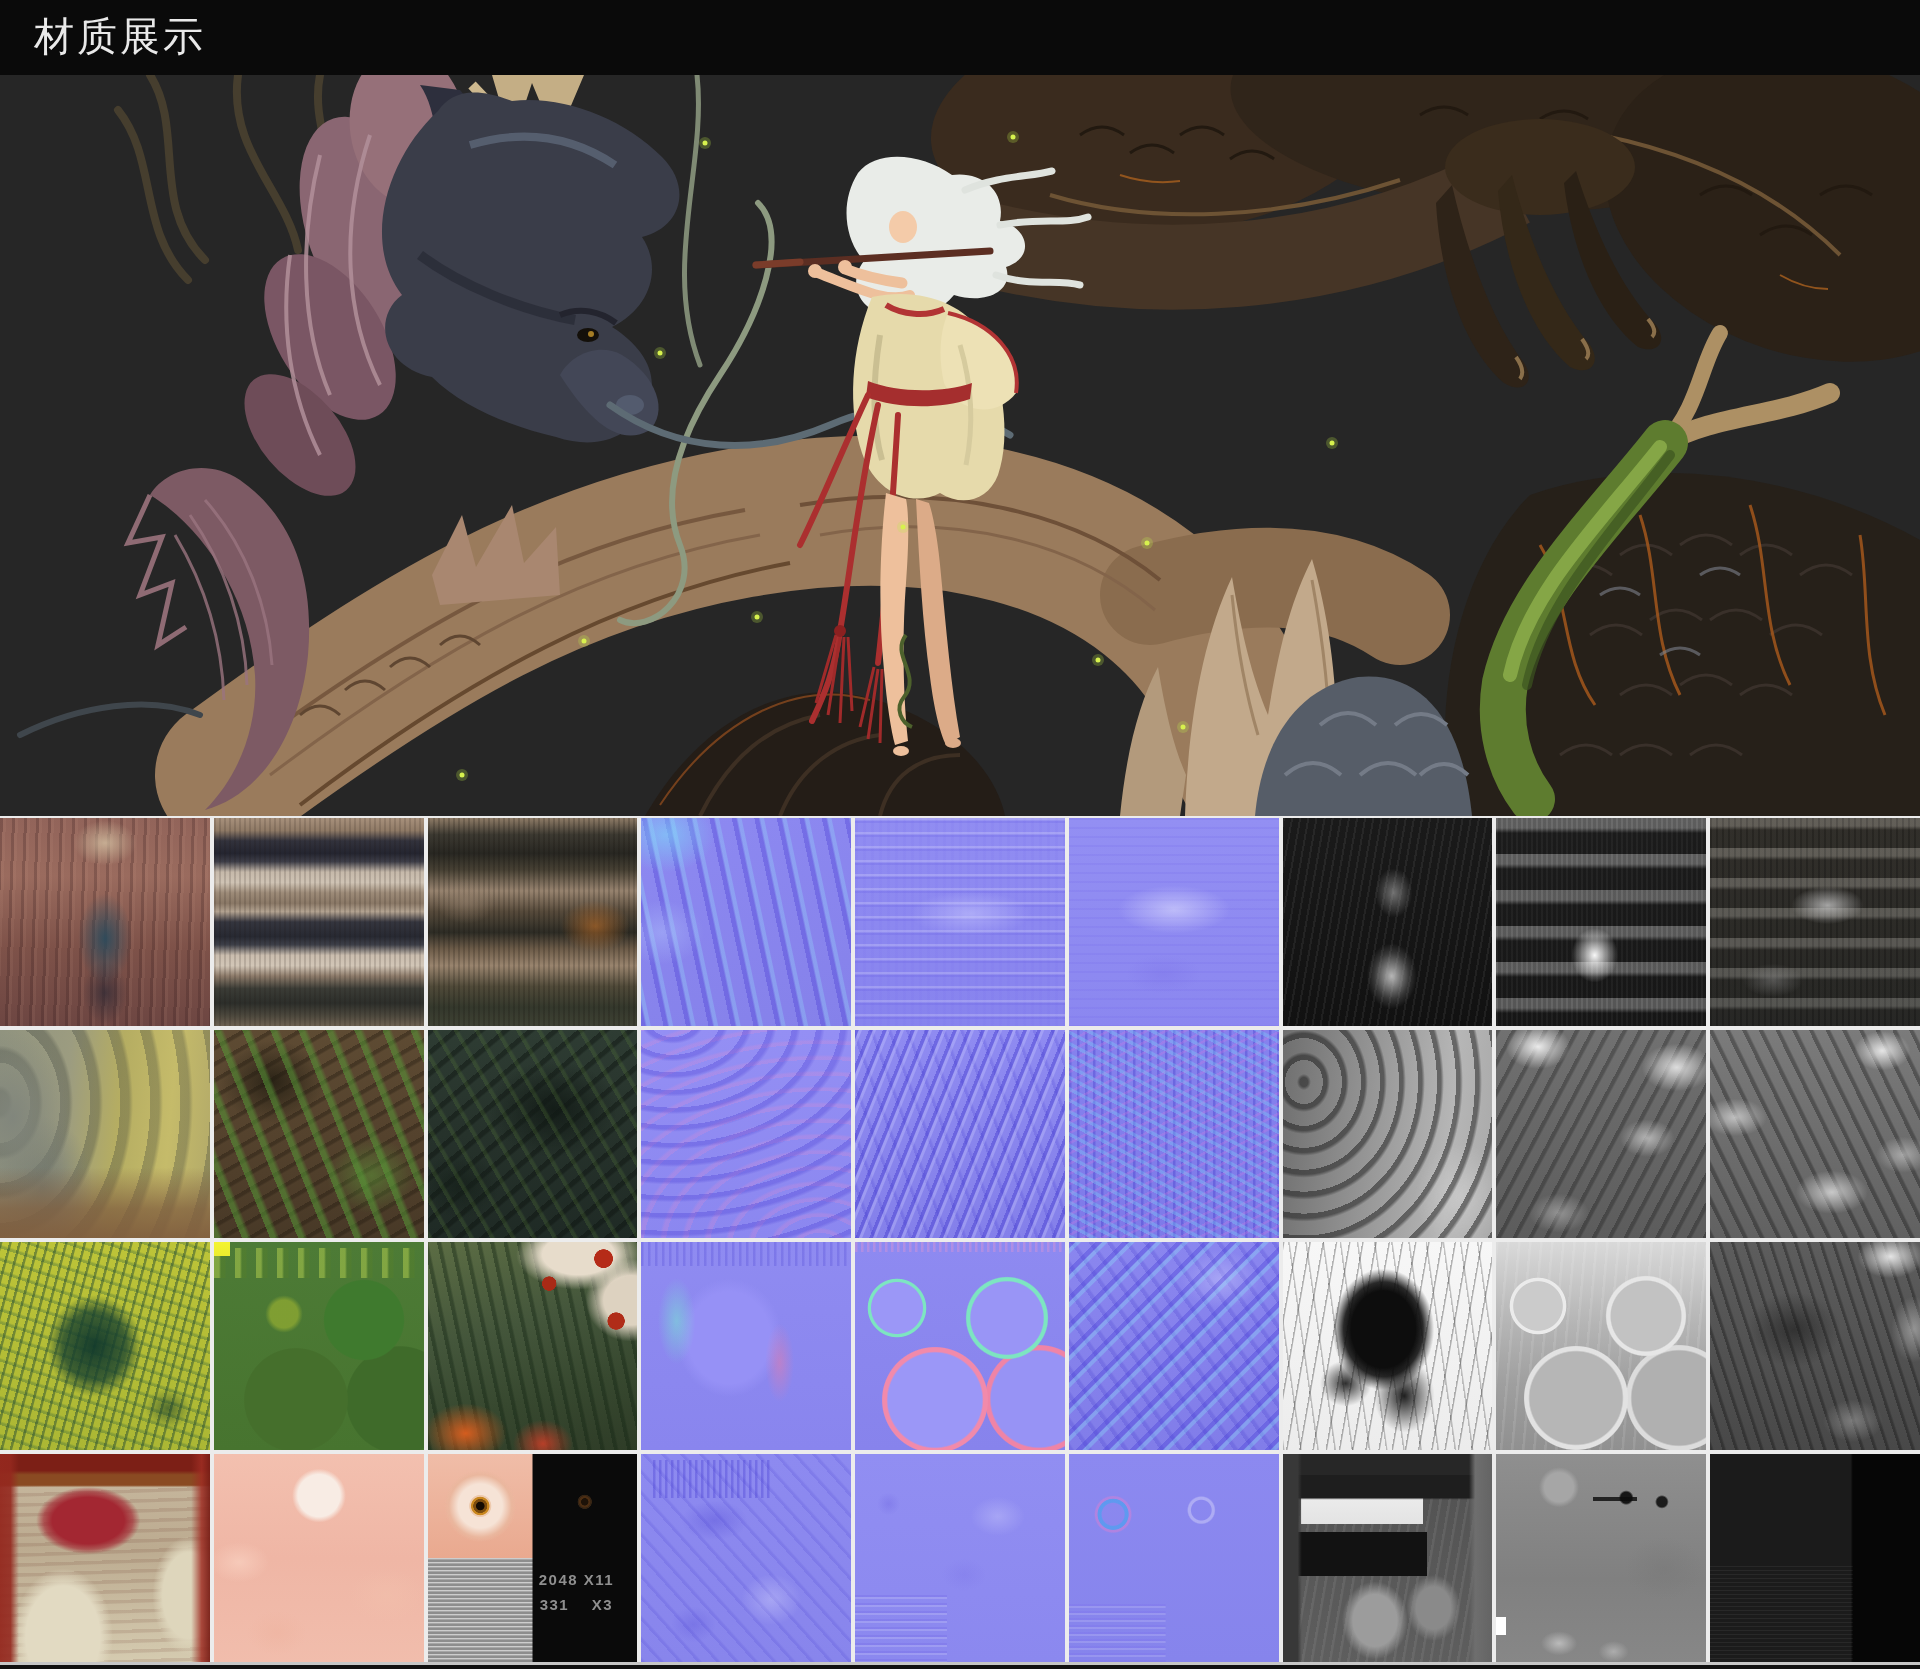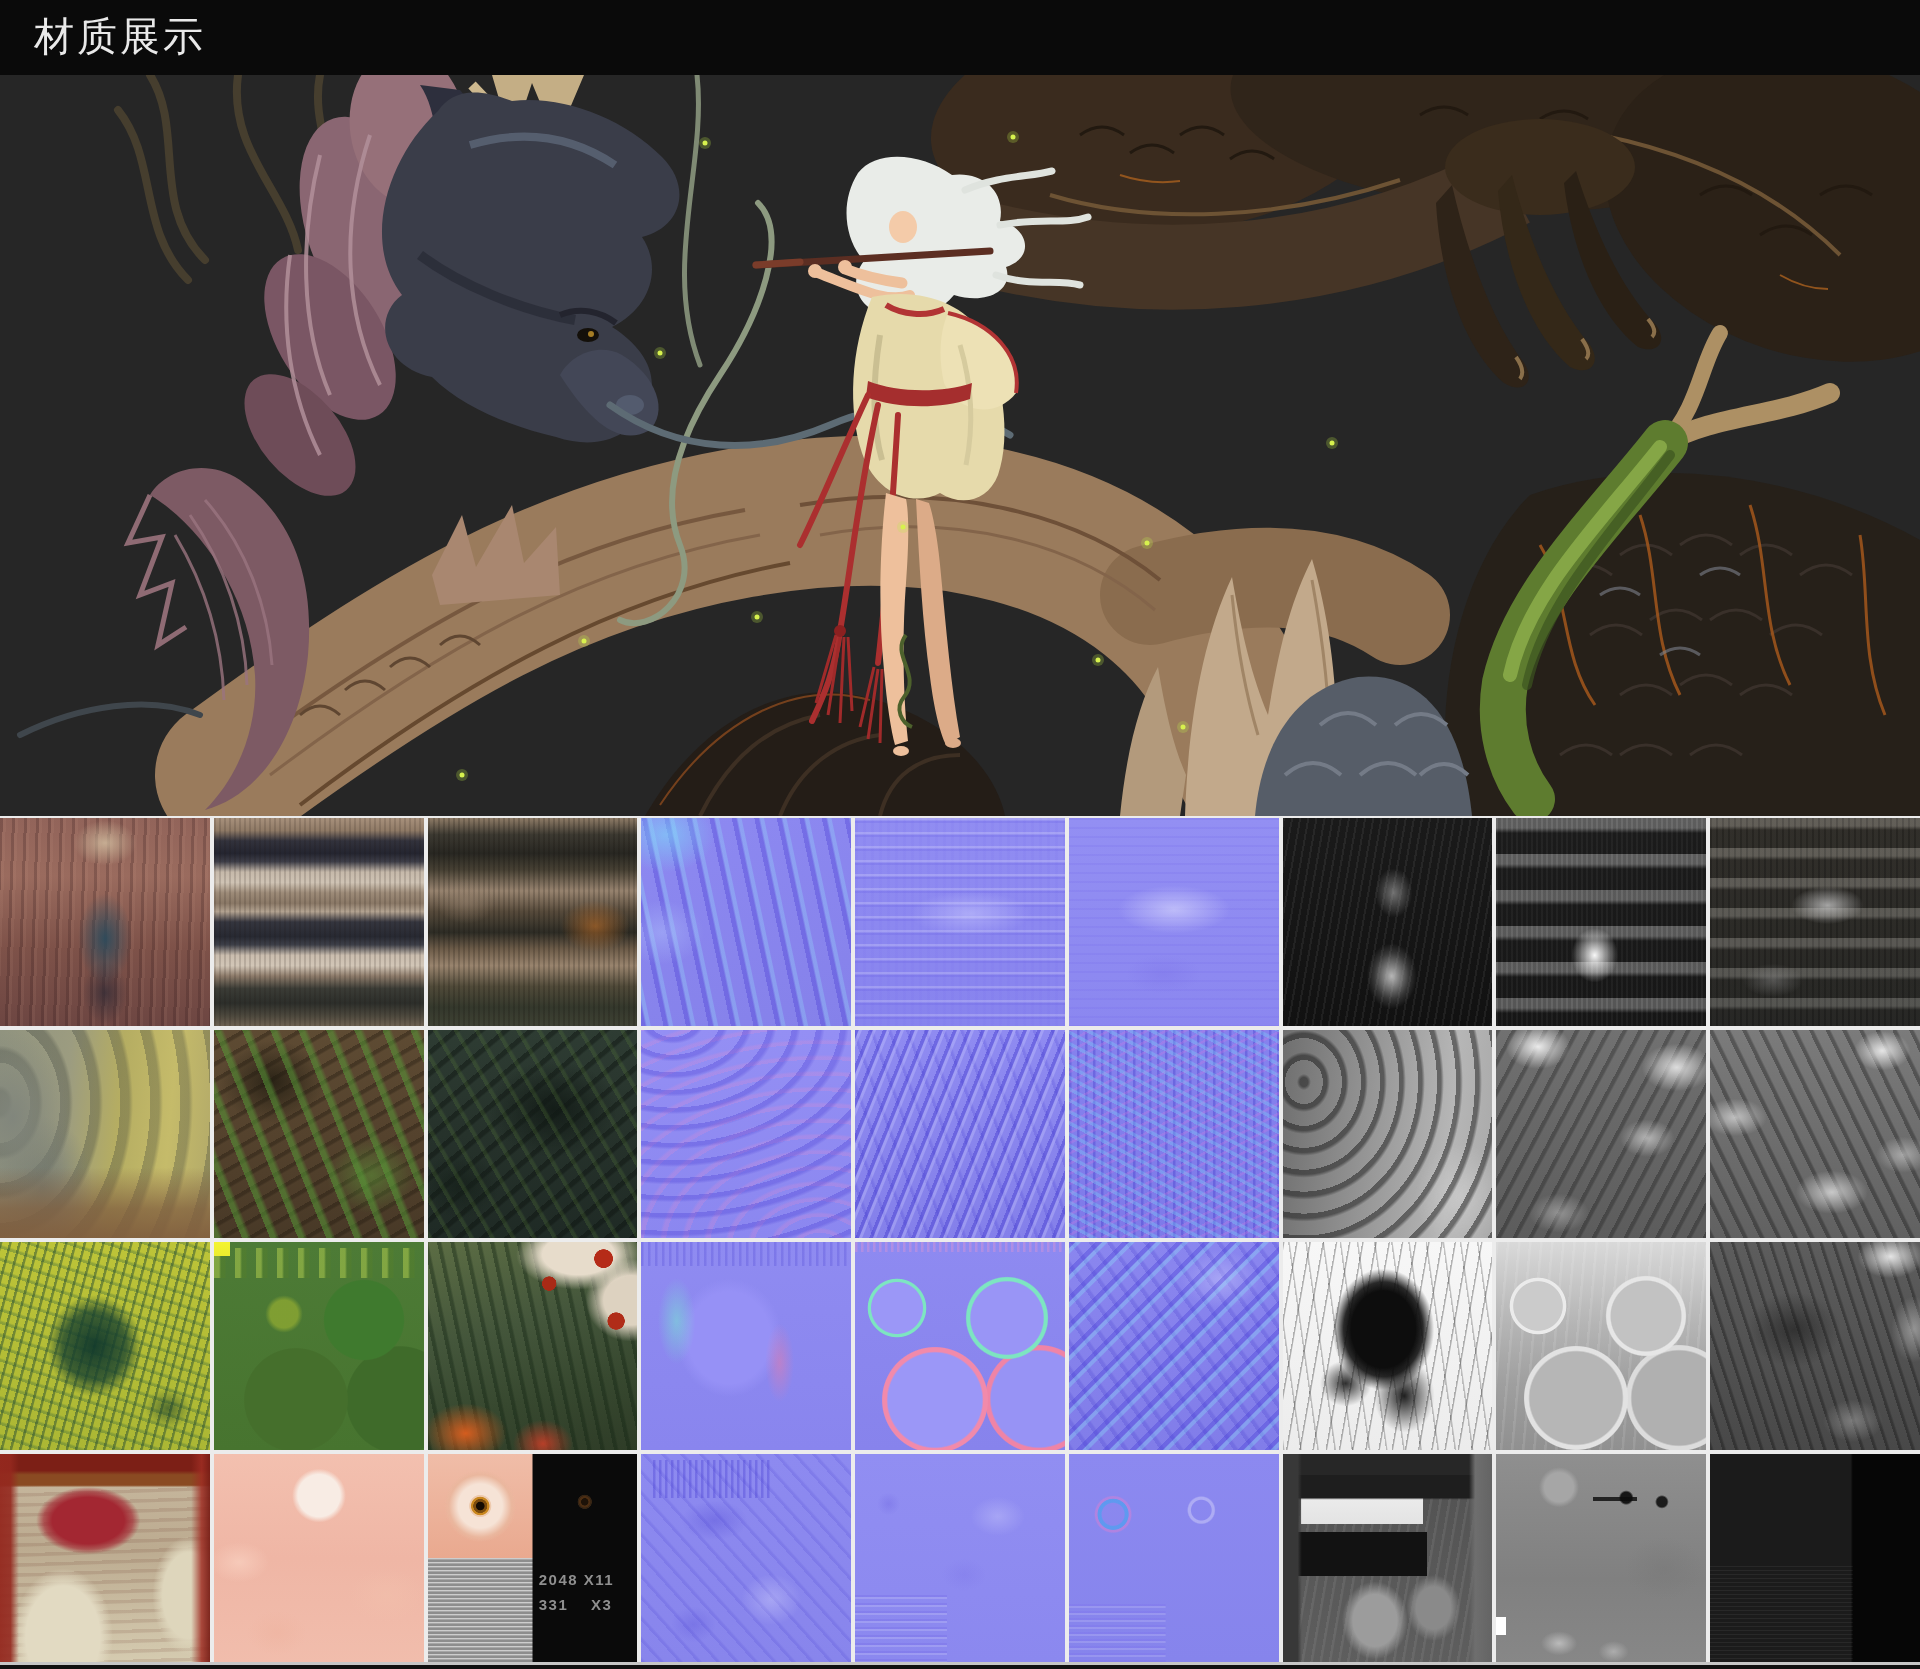--- a/index.html
+++ b/index.html
@@ -5,21 +5,21 @@
   html,body{margin:0;padding:0;background:#111;}
   .page{position:relative;width:1920px;height:1669px;overflow:hidden;background:#e8e8e8;
         font-family:"Liberation Sans","DejaVu Sans",sans-serif;}
   .title-bar{position:absolute;left:0;top:0;width:1920px;height:75px;background:#0a0a0a;}
   .title-bar h1{margin:0;padding:0 8px 0 34px;font-size:40px;font-weight:500;color:#e9e9e9;
         letter-spacing:3px;line-height:72px;}
   .hero{position:absolute;left:0;top:75px;width:1920px;height:741px;background:#262626;overflow:hidden;}
   .hero svg{display:block;width:1920px;height:741px;}
   .texture-grid{position:absolute;left:0;top:816px;width:1920px;height:846px;box-sizing:border-box;
         padding-top:2px;background:#ececec;display:grid;
-        grid-template-columns:repeat(9,1fr);grid-template-rows:repeat(4,1fr);gap:4px;}
+        grid-template-columns:repeat(9,1fr);grid-template-rows:repeat(4,1fr);gap:4px;text-align:center;}
   .tile{position:relative;overflow:hidden;background:#888;}
   .size-label{position:absolute;left:53%;top:56%;display:flex;flex-direction:column;gap:5px;
         font-weight:bold;font-size:15px;line-height:1.3;color:#8f8f8f;letter-spacing:1.5px;white-space:pre;}
   .bottom-strip{position:absolute;left:0;top:1662px;width:1920px;height:3px;background:#c6c6c6;}
   .bottom-edge{position:absolute;left:0;top:1665px;width:1920px;height:4px;background:#101010;}
 </style>
 </head>
 <body>
 
 <div class="page">

